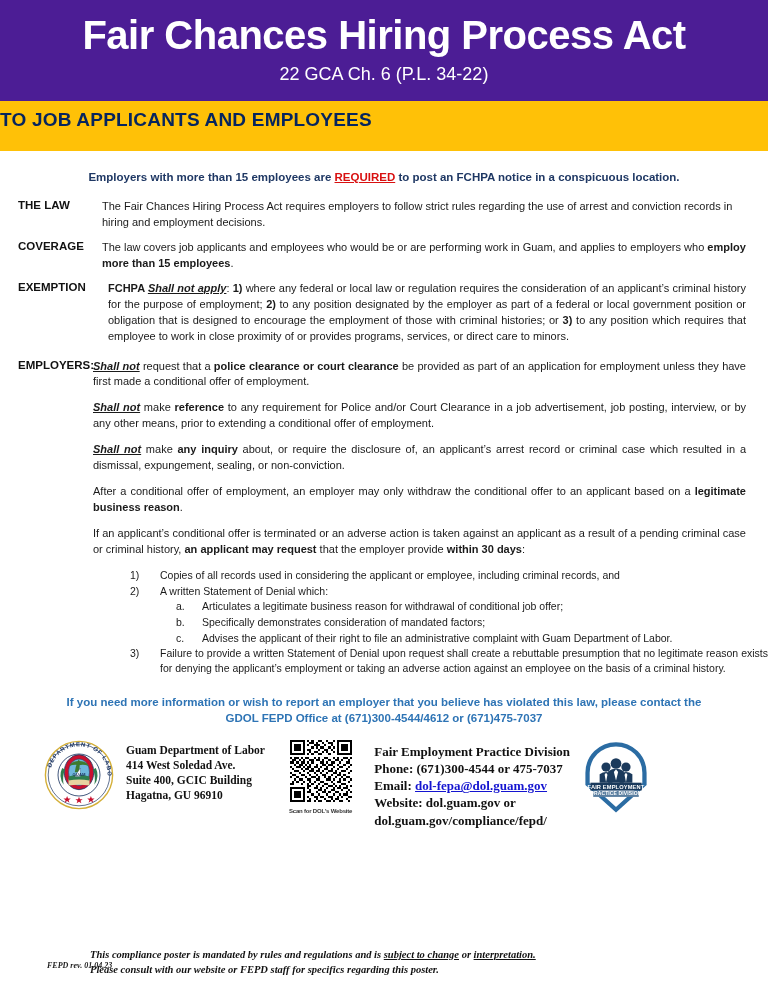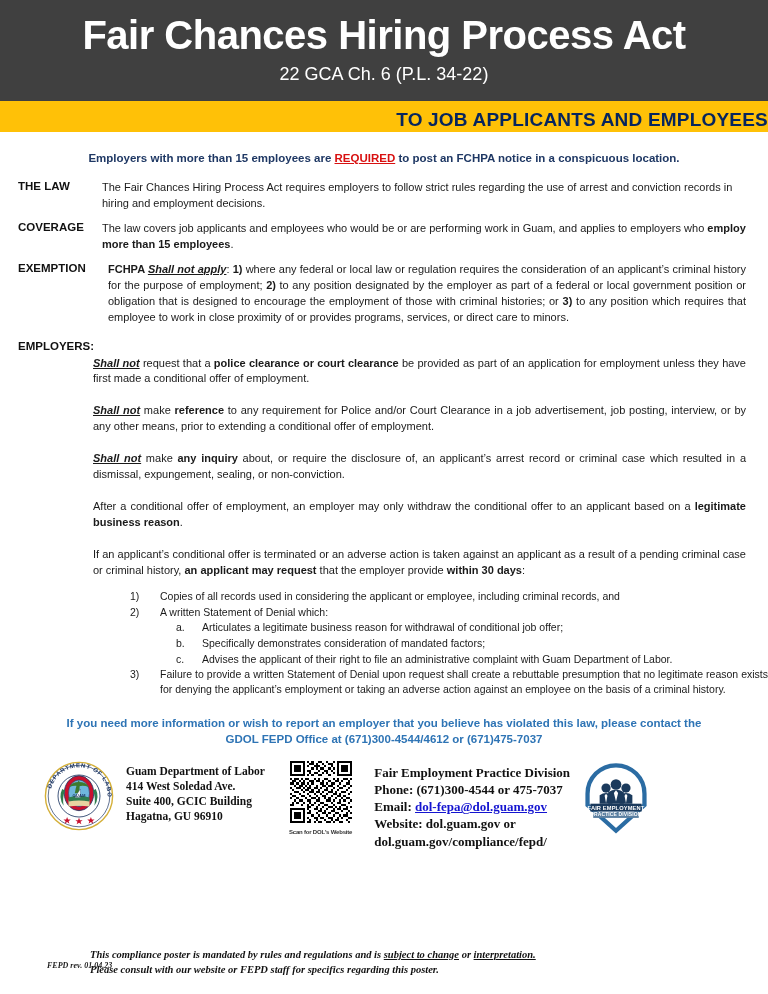--- a/index.html
+++ b/index.html
@@ -1,44 +1,44 @@
 <!DOCTYPE html>
 <html><head>
 <meta charset="utf-8">
 <style>
   html,body{margin:0;padding:0;background:#fff;}
   body{width:768px;height:994px;font-family:"Liberation Sans",sans-serif;color:#1a1a1a;overflow:hidden;}
   .page{position:relative;width:768px;height:994px;background:#fff;}
 
   
-  .navy-band{background:#404040;padding:14px 0 16px;text-align:center;}
+  .navy-band{background:#4c1d95;padding:14px 0 16px;text-align:center;}
   .poster-title{font-size:40px;font-weight:bold;color:#ffffff;letter-spacing:-0.5px;line-height:1.05;margin:0;}
   .poster-subtitle{font-size:18px;color:#ffffff;margin:8px 0 0;font-weight:normal;}
-  .gold-band{background:#ffc107;text-align:right;padding:8px 0 1px;}
+  .gold-band{background:#ffc107;text-align:left;padding:8px 0 20px;}
   .gold-band-text{font-size:19px;font-weight:bold;color:#06255e;letter-spacing:0.2px;}
 
   
   .intro{text-align:center;font-size:11.5px;font-weight:bold;color:#1f3864;margin:20px 24px 0;}
   .intro .req{color:#d81010;text-decoration:underline;}
 
   
   .sections{margin:16px 22px 0 18px;}
   .row{display:flex;align-items:flex-start;margin-bottom:9px;}
   .lbl{font-size:11.5px;font-weight:bold;color:#111;flex:0 0 auto;white-space:nowrap;padding-top:0;}
   .lbl.w-law{width:84px;}
   .lbl.w-cov{width:84px;}
   .lbl.w-exe{width:90px;}
   .lbl.w-emp{width:75px;}
   .bdy{flex:1;font-size:11px;line-height:1.45;text-align:left;}
   .bdy.just{text-align:justify;}
   b{font-weight:bold;}
   .u{text-decoration:underline;}
   .ub{font-weight:bold;text-decoration:underline;font-style:italic;}
 
-  .para{margin:16px 0 10px;font-size:11px;line-height:1.45;text-align:justify;}
+  .para{margin:0 0 10px;font-size:11px;line-height:1.45;text-align:justify;}
   .para:last-child{margin-bottom:0;}
 
   
   .olist{margin:10px 0 0 130px;font-size:10.5px;line-height:1.4;}
   .li{display:flex;margin-bottom:1px;}
   .li .mk{flex:0 0 30px;text-align:left;}
   .li .tx{flex:1;text-align:justify;}
   .sublist{margin-left:46px;margin-top:1px;}
   .sublist .mk{flex:0 0 26px;}
 

